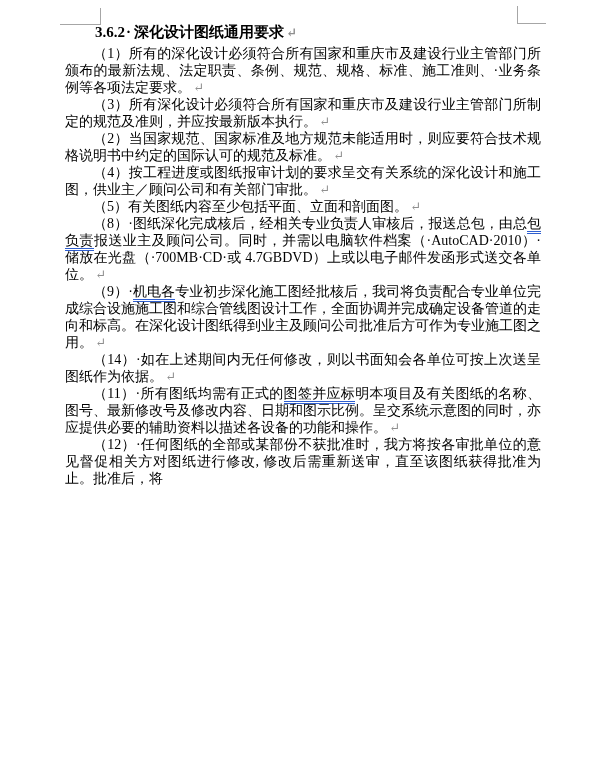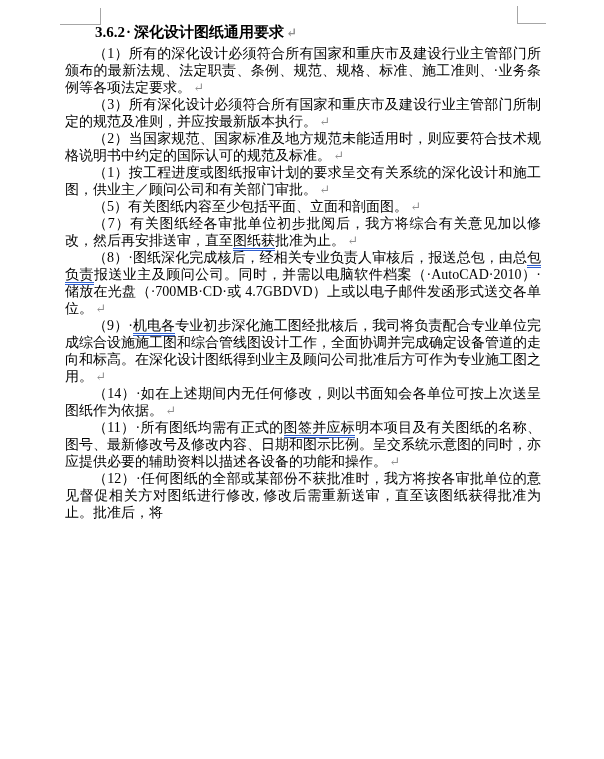--- a/index.html
+++ b/index.html
@@ -80,23 +80,22 @@
 <div class="page">
   <div class="cropmark tl"></div>
   <div class="cropmark tr"></div>
 
   <div class="content">
     <h3 class="heading"><span>3.6.2</span><span class="dotmark">·</span><span>深化设计图纸通用要求</span><span class="pmark">↵</span></h3>
     <div id="paragraph-list">
         <p class="para"><span class="seg">（1）所有的深化设计必须符合所有国家和重庆市及建设行业主管部门所颁布的最新法规、法定职责、条例、规范、规格、标准、施工准则、·业务条例等各项法定要求。</span><span class="pmark">↵</span></p>
         <p class="para"><span class="seg">（3）所有深化设计必须符合所有国家和重庆市及建设行业主管部门所制定的规范及准则，并应按最新版本执行。</span><span class="pmark">↵</span></p>
         <p class="para"><span class="seg">（2）当国家规范、国家标准及地方规范未能适用时，则应要符合技术规格说明书中约定的国际认可的规范及标准。</span><span class="pmark">↵</span></p>
-        <p class="para"><span class="seg">（1）按工程进度或图纸报审计划的要求呈交有关系统的深化设计和施工图，供业主／顾问公司和有关部门审批。</span><span class="pmark">↵</span></p>
+        <p class="para"><span class="seg">（4）按工程进度或图纸报审计划的要求呈交有关系统的深化设计和施工图，供业主／顾问公司和有关部门审批。</span><span class="pmark">↵</span></p>
         <p class="para"><span class="seg">（5）有关图纸内容至少包括平面、立面和剖面图。</span><span class="pmark">↵</span></p>
-        <p class="para"><span class="seg">（7）有关图纸经各审批单位初步批阅后，我方将综合有关意见加以修改，然后再安排送审，直至</span><span class="seg u">图纸获</span><span class="seg">批准为止。</span><span class="pmark">↵</span></p>
         <p class="para"><span class="seg">（8）·图纸深化完成核后，经相关专业负责人审核后，报送总包，由总</span><span class="seg u">包负责</span><span class="seg">报送业主及顾问公司。同时，并需以电脑软件档案（·AutoCAD·2010）·储放在光盘（·700MB·CD·或 4.7GBDVD）上或以电子邮件发函形式送交各单位。</span><span class="pmark">↵</span></p>
         <p class="para"><span class="seg">（9）·</span><span class="seg u">机电各</span><span class="seg">专业初步深化施工图经批核后，我司将负责配合专业单位完成综合设施施工图和综合管线图设计工作，全面协调并完成确定设备管道的走向和标高。在深化设计图纸得到业主及顾问公司批准后方可作为专业施工图之用。</span><span class="pmark">↵</span></p>
         <p class="para"><span class="seg">（14）·如在上述期间内无任何修改，则以书面知会各单位可按上次送呈图纸作为依据。</span><span class="pmark">↵</span></p>
         <p class="para"><span class="seg">（11）·所有图纸均需有正式的</span><span class="seg u">图签并应标</span><span class="seg">明本项目及有关图纸的名称、图号、最新修改号及修改内容、日期和图示比例。呈交系统示意图的同时，亦应提供必要的辅助资料以描述各设备的功能和操作。</span><span class="pmark">↵</span></p>
         <p class="para"><span class="seg">（12）·任何图纸的全部或某部份不获批准时，我方将按各审批单位的意见督促相关方对图纸进行修改, 修改后需重新送审，直至该图纸获得批准为止。批准后，将</span></p>
       </div>
   </div>
 </div>
 
 </body></html>

